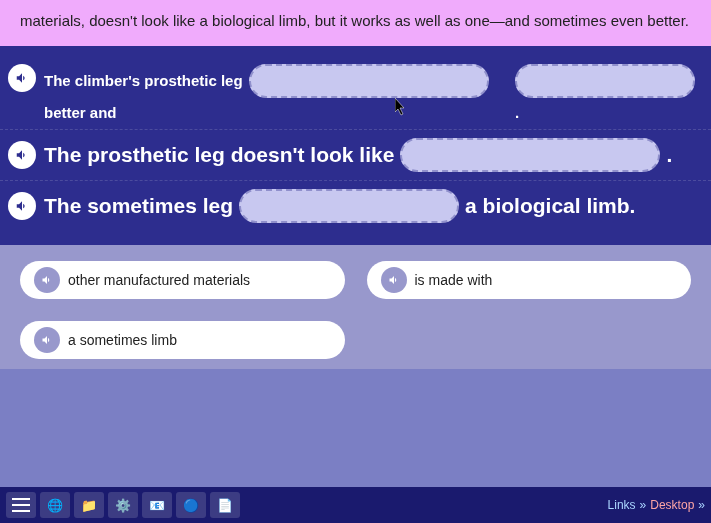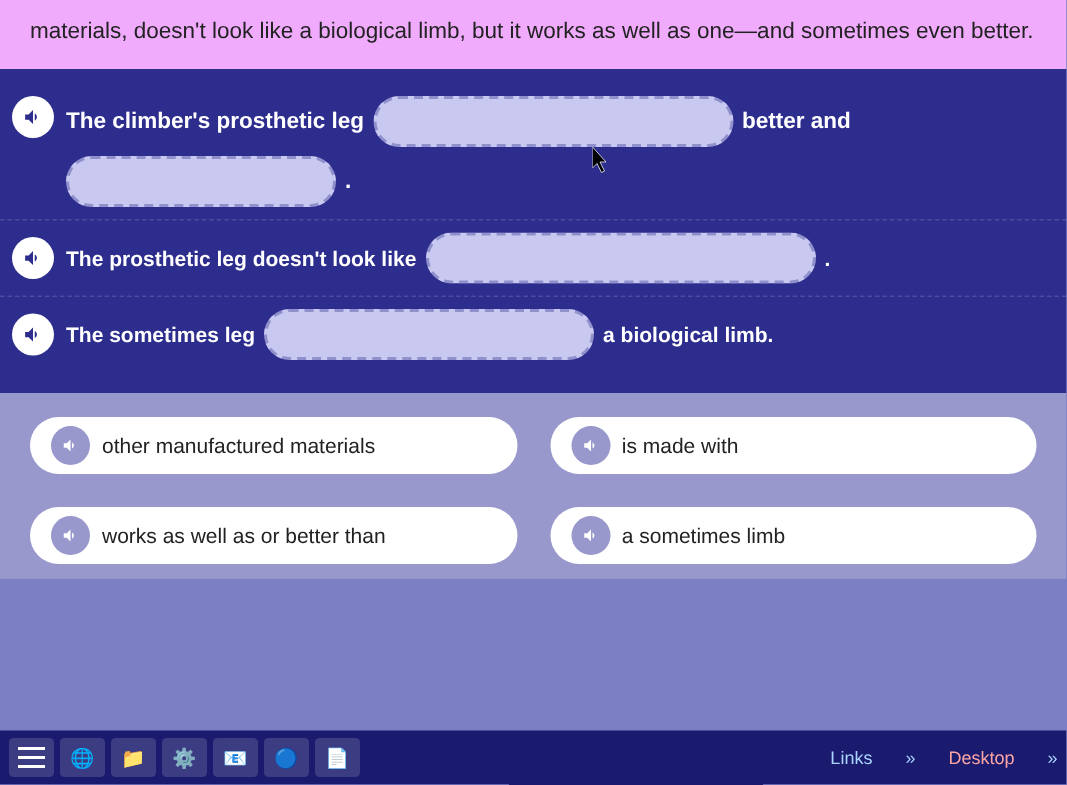--- a/index.html
+++ b/index.html
@@ -53,21 +53,21 @@
       border: none;
     }
     .speaker-btn svg {
       width: 14px;
       height: 14px;
       fill: #2d2d8e;
     }
 
     .sentence-text {
       color: #fff;
-      font-size: 14px;
+      font-size: 21px;
       font-weight: bold;
       display: flex;
       align-items: center;
       flex-wrap: wrap;
       gap: 6px;
       flex: 1;
     }
 
     .blank-box {
       background: #c8c8f0;
@@ -79,21 +79,21 @@
 
     
     .sentence-row-multiline {
       display: flex;
       align-items: flex-start;
       padding: 8px 16px 8px 8px;
       border-bottom: 1px dashed rgba(255,255,255,0.15);
     }
     .sentence-multiline-content {
       display: flex;
-      flex-direction: column;
+      flex-direction: row;
       gap: 6px;
       flex: 1;
     }
     .sentence-line {
       display: flex;
       align-items: center;
       flex-wrap: wrap;
       gap: 6px;
       color: #fff;
       font-size: 15px;
@@ -164,21 +164,21 @@
       display: flex;
       align-items: center;
       justify-content: center;
       color: #fff;
       font-size: 13px;
     }
     .taskbar-spacer { flex: 1; }
     .taskbar-right {
       display: flex;
       align-items: flex-end;
-      gap: 22px;
+      gap: 4px;
       color: #fff;
       font-size: 12px;
     }
     .taskbar-links {
       color: #aad4ff;
       font-size: 12px;
       cursor: pointer;
     }
     .taskbar-desktop {
       color: #fca5a5;
@@ -263,28 +263,20 @@
 
   <div class="option-item">
     <button class="option-speaker">
       <svg viewBox="0 0 24 24">
         <path d="M3 9v6h4l5 5V4L7 9H3zm13.5 3c0-1.77-1.02-3.29-2.5-4.03v8.05c1.48-.73 2.5-2.25 2.5-4.02z"></path>
       </svg>
     </button>
     <span class="option-label">is made with</span>
   </div>
 
-  <div class="option-item">
-    <button class="option-speaker">
-      <svg viewBox="0 0 24 24">
-        <path d="M3 9v6h4l5 5V4L7 9H3zm13.5 3c0-1.77-1.02-3.29-2.5-4.03v8.05c1.48-.73 2.5-2.25 2.5-4.02z"></path>
-      </svg>
-    </button>
-    <span class="option-label">works as well as or better than</span>
-  </div>
 
   <div class="option-item">
     <button class="option-speaker">
       <svg viewBox="0 0 24 24">
         <path d="M3 9v6h4l5 5V4L7 9H3zm13.5 3c0-1.77-1.02-3.29-2.5-4.03v8.05c1.48-.73 2.5-2.25 2.5-4.02z"></path>
       </svg>
     </button>
     <span class="option-label">a sometimes limb</span>
   </div>
 </div>

